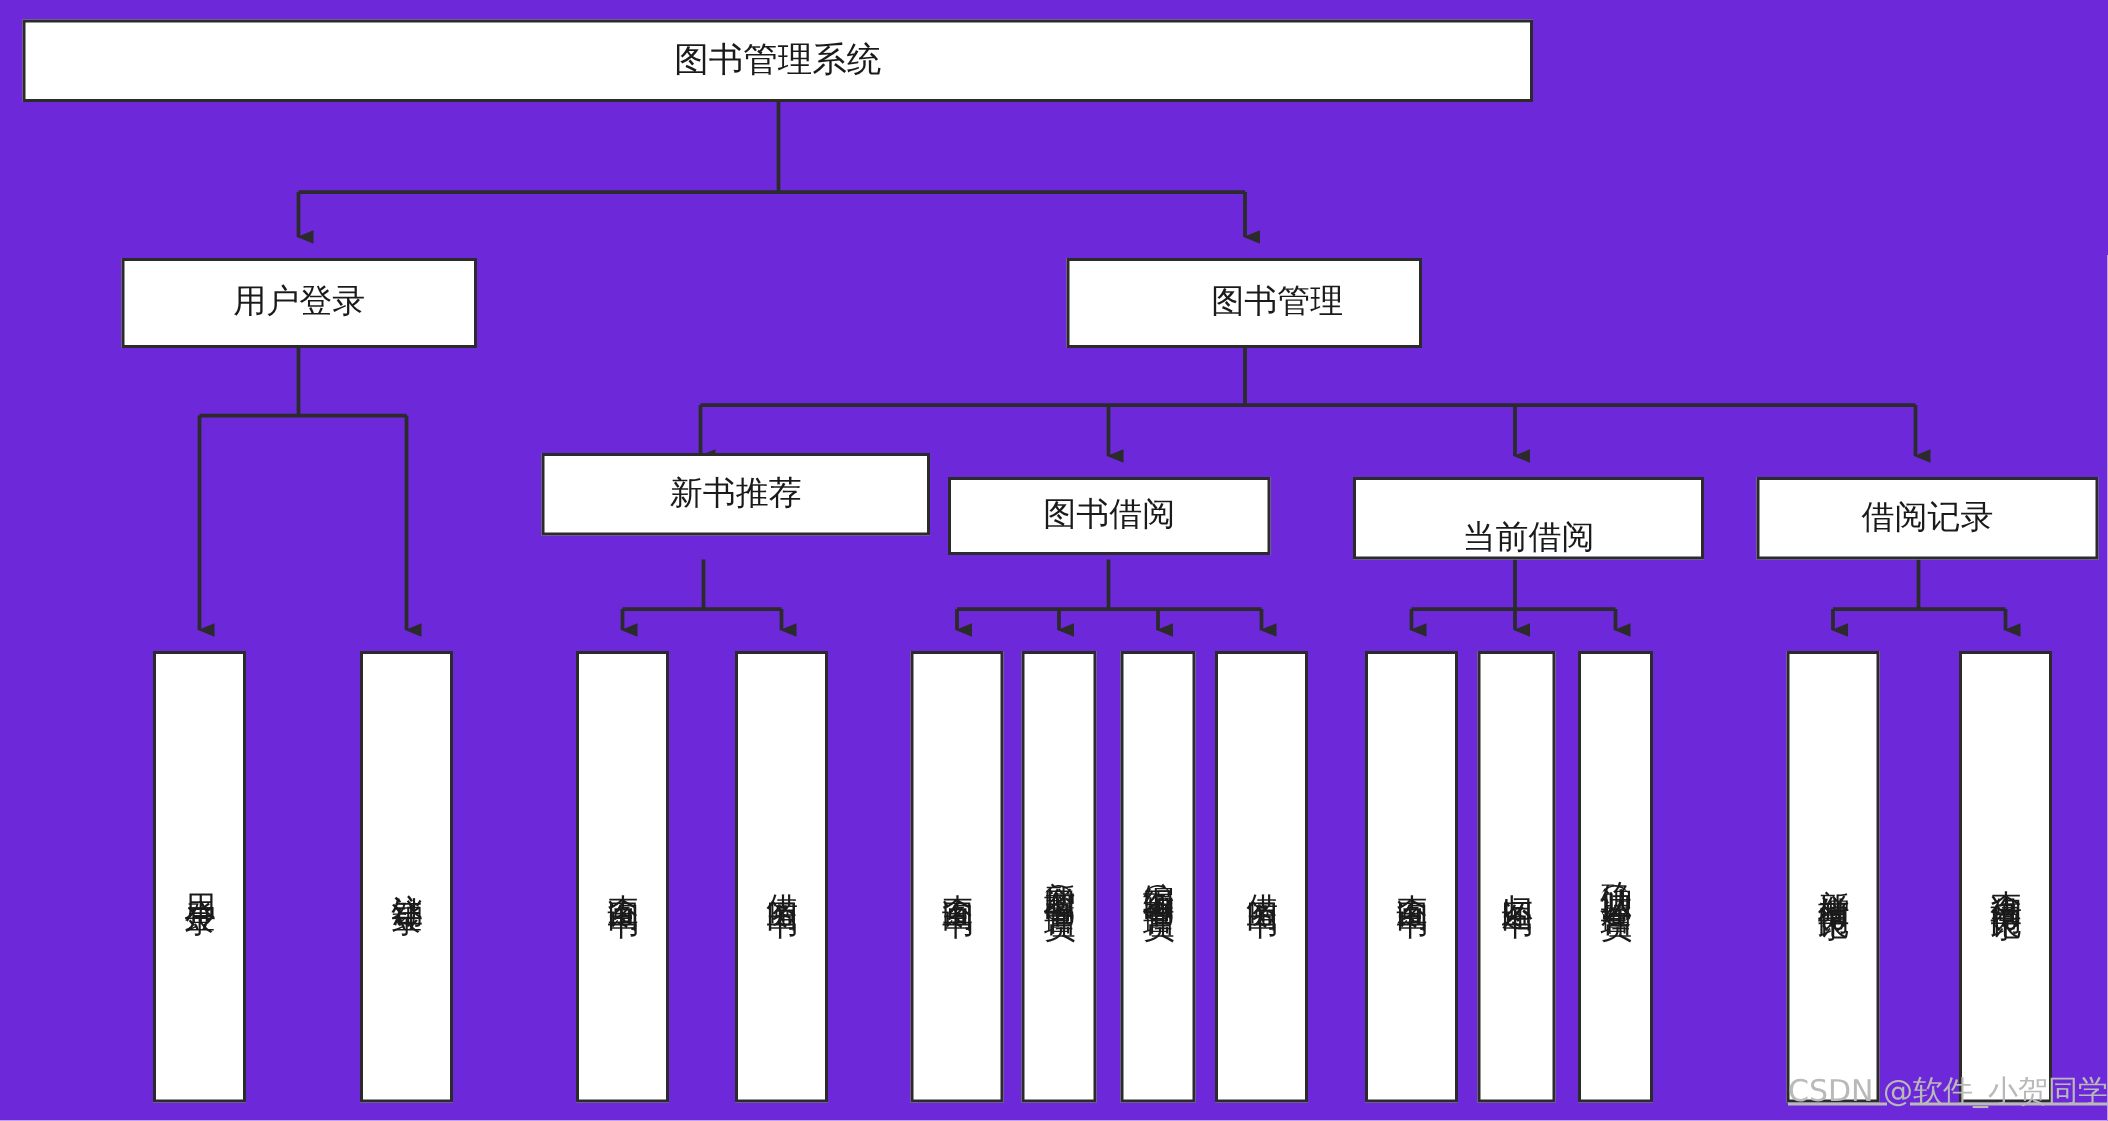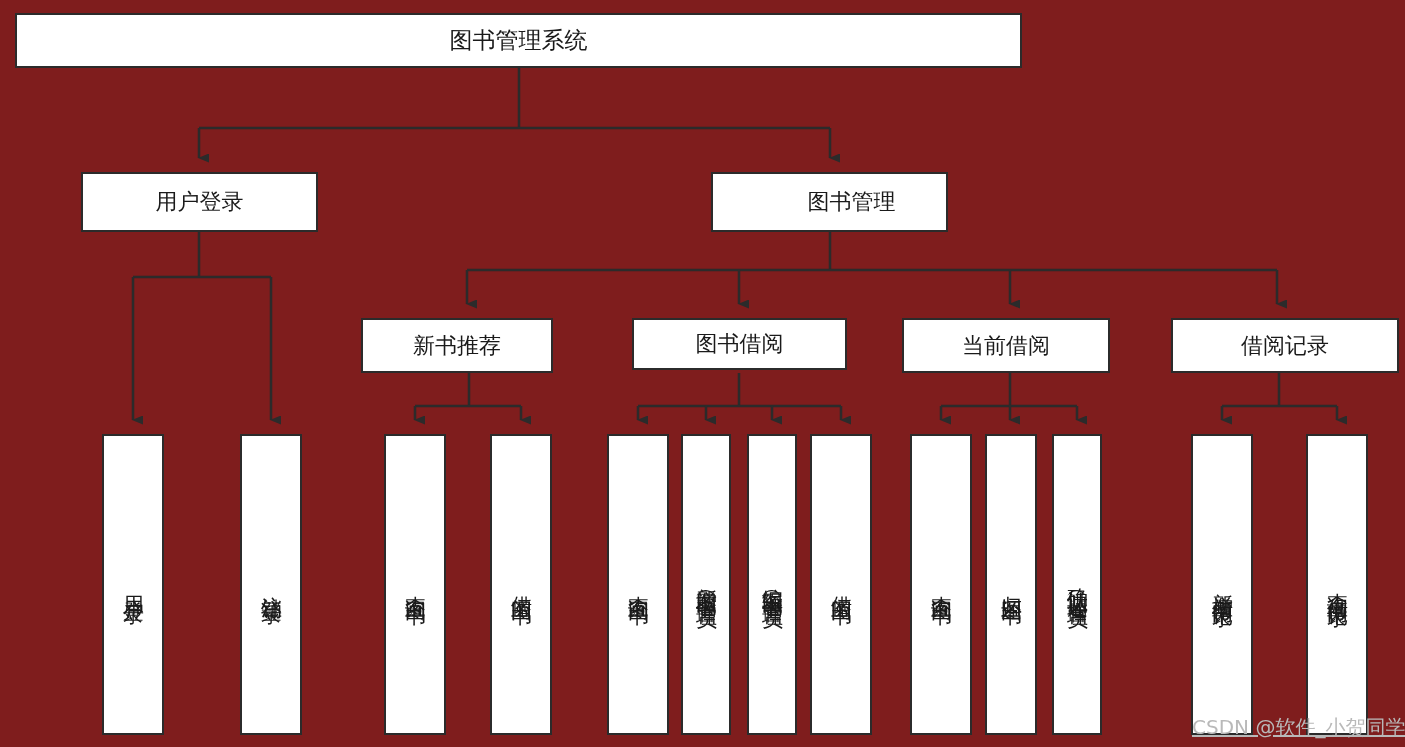--- a/index.html
+++ b/index.html
@@ -7,21 +7,21 @@
     padding: 0;
     background: #ffffff;
   }
   body {
     font-family: "DejaVu Sans", "Liberation Sans", sans-serif;
   }
   #diagram-root {
     position: relative;
     width: 1405px;
     height: 747px;
-    background: #7f1d1d;
+    background: #6d28d9;
     overflow: hidden;
   }
   #diagram-svg {
     position: absolute;
     top: 0;
     left: 0;
     width: 1405px;
     height: 747px;
   }
   .node-box {
@@ -124,27 +124,27 @@
     <span class="node-label">图书管理系统</span>
   </div>
 
   <div class="node-box lvl2" style="left:81px; top:172px; width:237px; height:60px;">
     <span class="node-label">用户登录</span>
   </div>
   <div class="node-box lvl2" style="left:711px; top:172px; width:237px; height:60px;padding-left:44px;">
     <span class="node-label">图书管理</span>
   </div>
 
-  <div class="node-box lvl3" style="left:361px; top:318px; width:192px; height:55px;">
+  <div class="node-box lvl3" style="left:361px; top:302px; width:259px; height:55px;">
     <span class="node-label">新书推荐</span>
   </div>
   <div class="node-box lvl3" style="left:632px; top:318px; width:215px; height:52px;">
     <span class="node-label">图书借阅</span>
   </div>
-  <div class="node-box lvl3" style="left:902px; top:318px; width:208px; height:55px;">
+  <div class="node-box lvl3" style="left:902px; top:318px; width:234px; height:55px;align-items:flex-end;">
     <span class="node-label">当前借阅</span>
   </div>
   <div class="node-box lvl3" style="left:1171px; top:318px; width:228px; height:55px;">
     <span class="node-label">借阅记录</span>
   </div>
 
   <div class="node-box leaf" style="left:102px; top:434px; width:62px; height:301px;">
     <span class="node-label">用户登录</span>
   </div>
   <div class="node-box leaf" style="left:240px; top:434px; width:62px; height:301px;">

